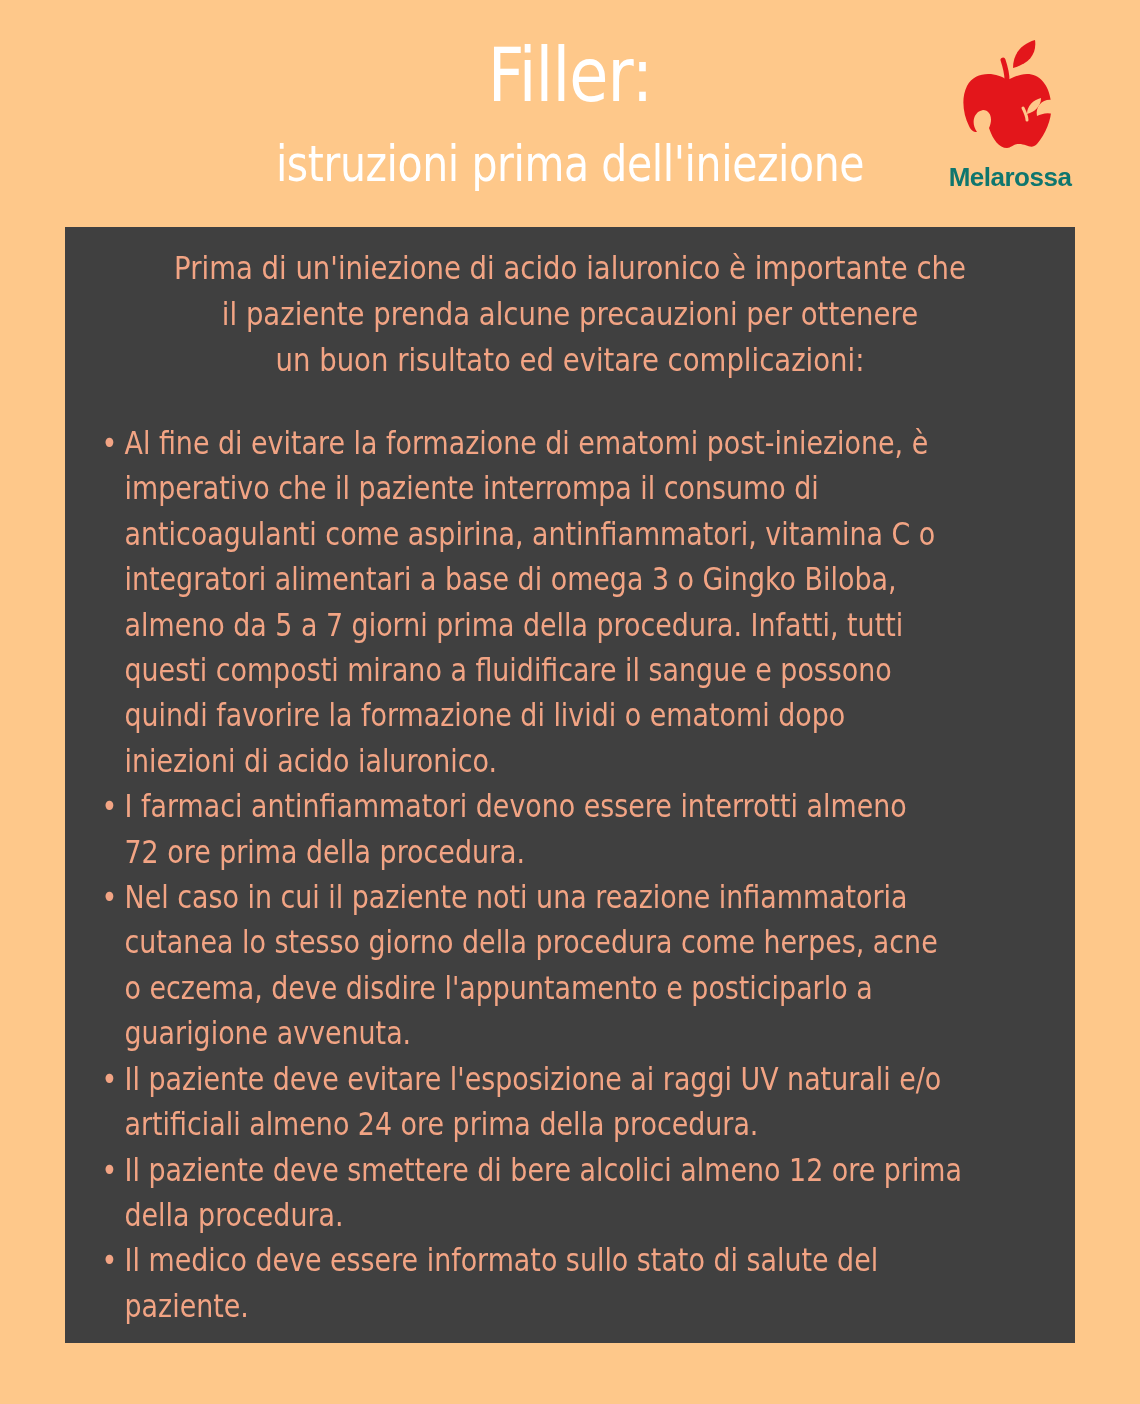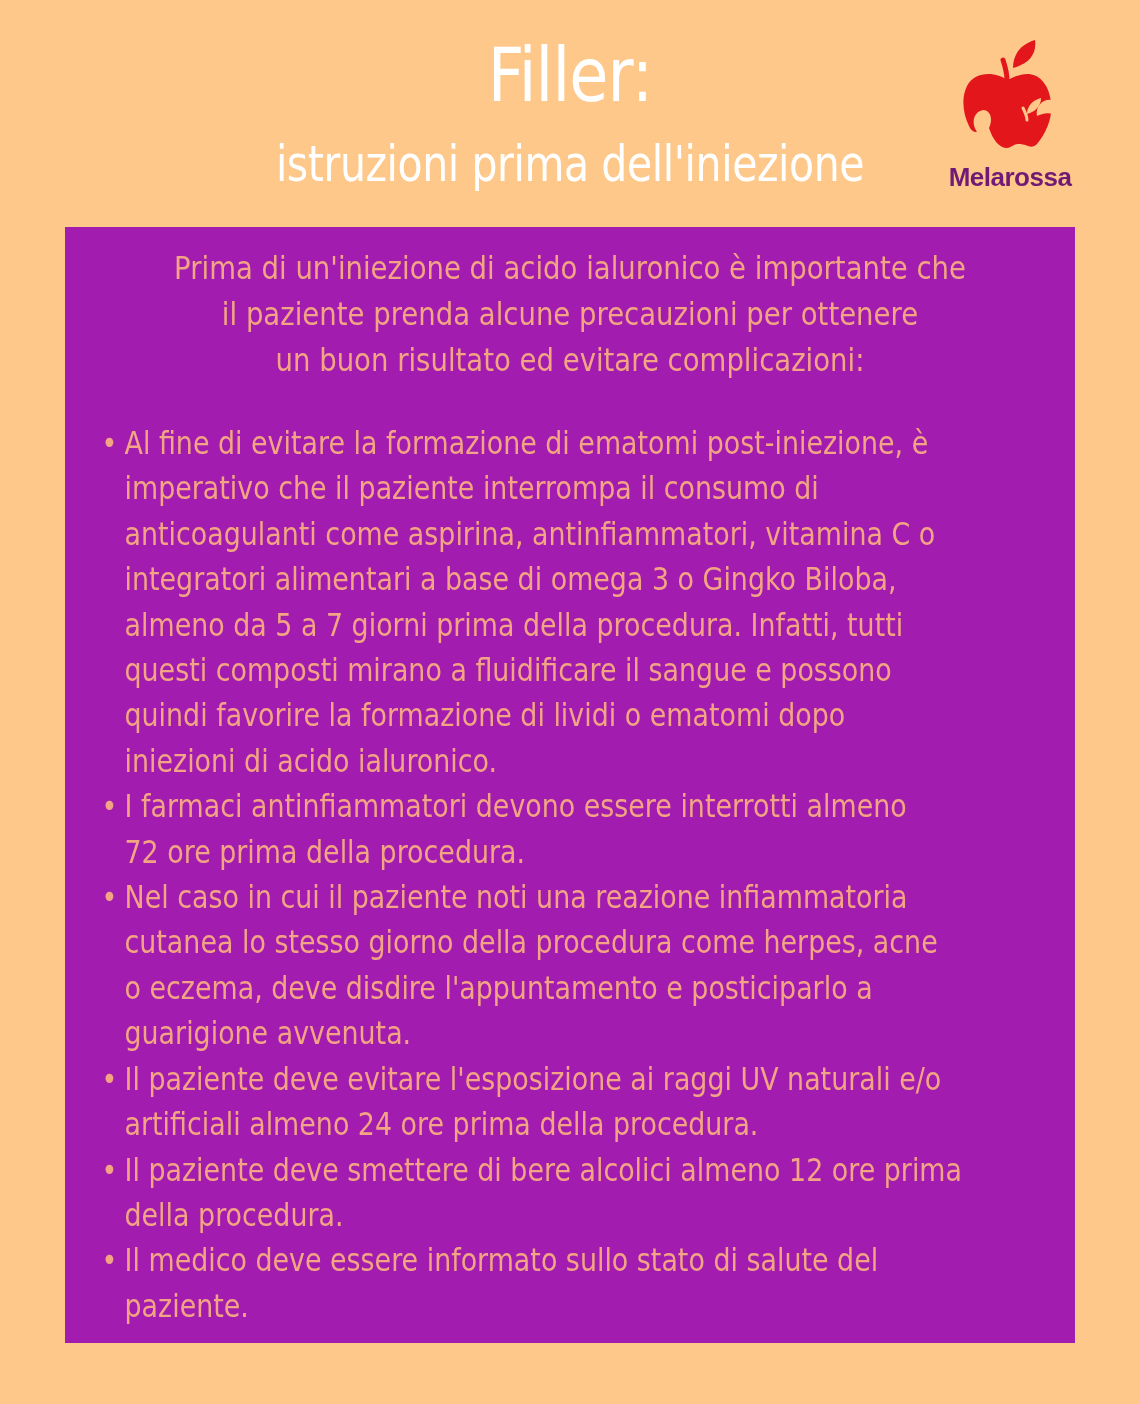--- a/index.html
+++ b/index.html
@@ -63,33 +63,33 @@
       top: 0;
       width: 92px;
       height: 112px;
     }
     .logo-text {
       position: absolute;
       left: 0;
       top: 122px;
       width: 150px;
       text-align: center;
-      color: #701a75;
+      color: #0f766e;
       font-family: "Liberation Sans", sans-serif;
       font-weight: bold;
       font-size: 26px;
       letter-spacing: -0.5px;
     }
     .panel {
       position: absolute;
       left: 65px;
       top: 227px;
       width: 1010px;
       height: 1116px;
-      background: #a21caf;
+      background: #404040;
     }
     .intro {
       position: absolute;
       left: 0;
       top: 18px;
       width: 1010px;
       text-align: center;
       color: #F2A484;
       font-size: 32px;
       line-height: 46px;

